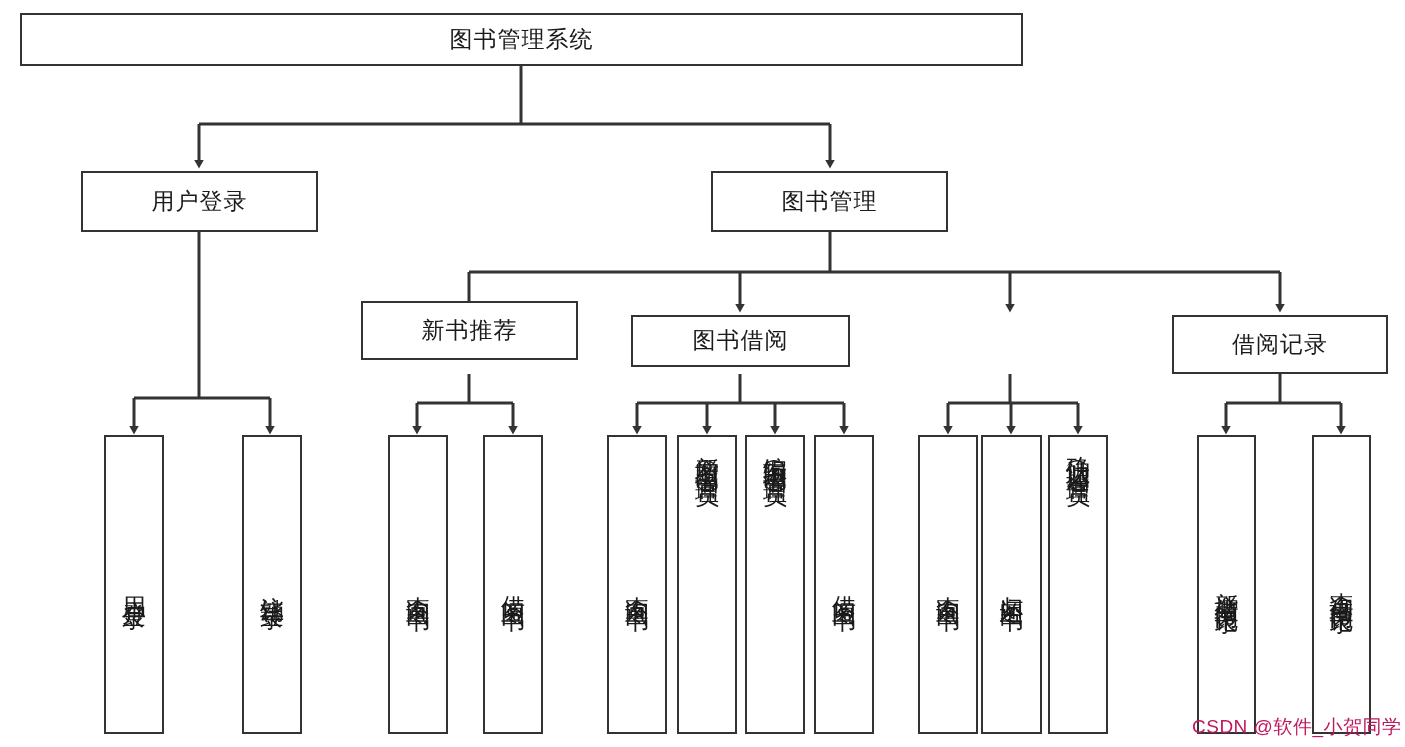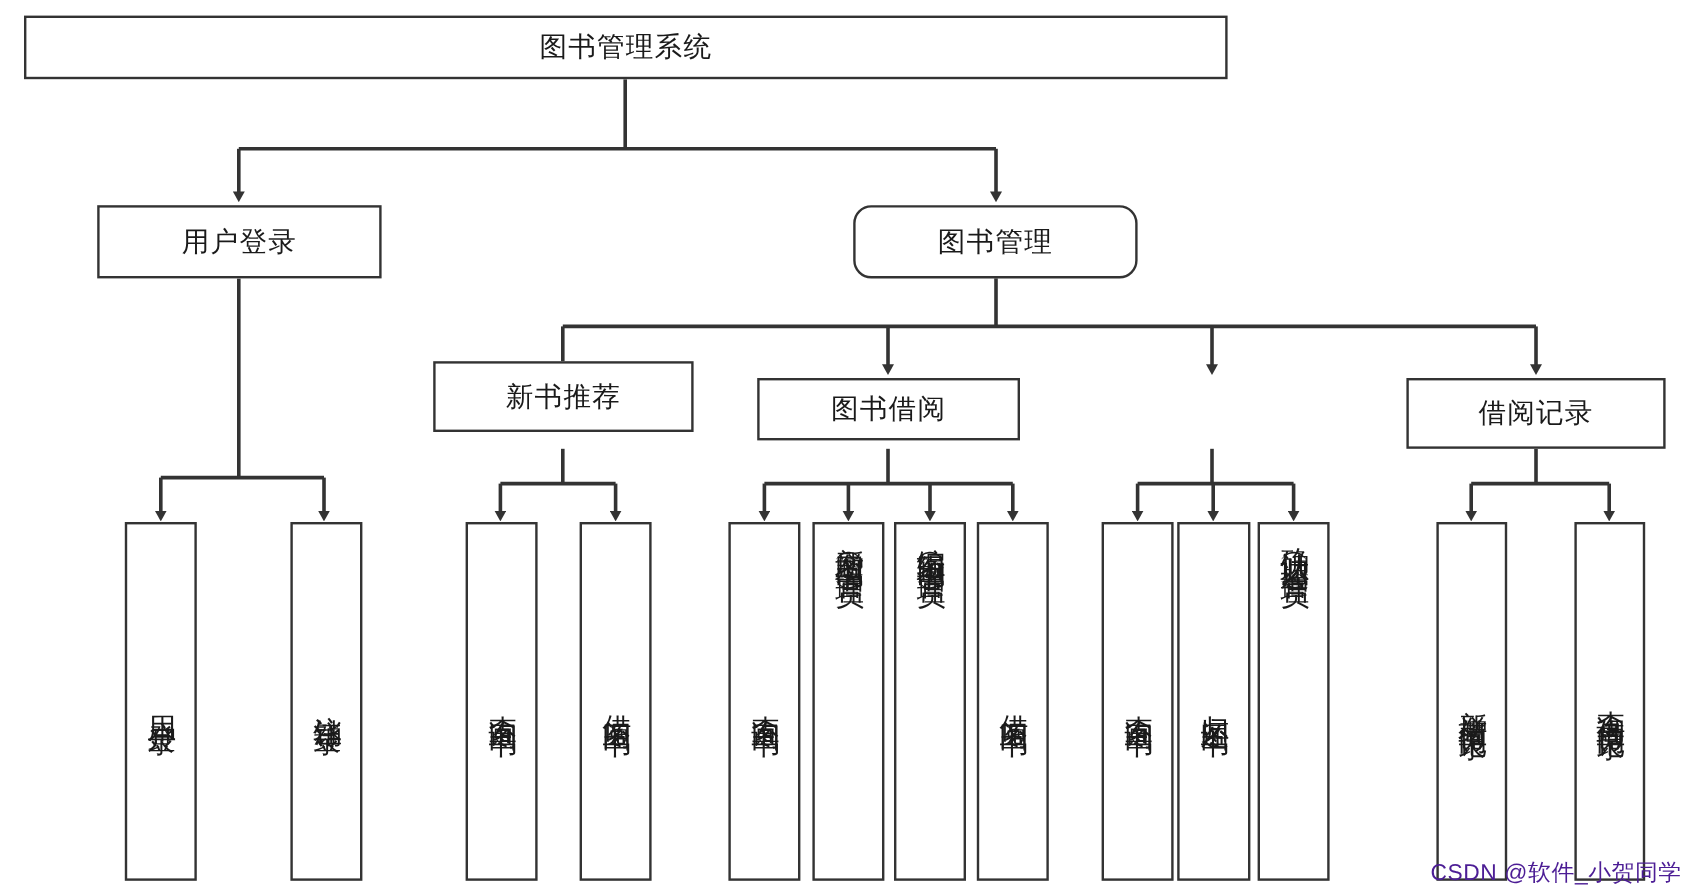--- a/index.html
+++ b/index.html
@@ -57,21 +57,21 @@
     line-height: 1;
     white-space: nowrap;
     text-align: center;
   }
   .node-box.leaf.align-top .node-label-v {
     align-self: flex-start;
   }
   .watermark {
     position: absolute;
     font-size: 19px;
-    color: #4c1d95;
+    color: #be185d;
     white-space: nowrap;
     letter-spacing: 0.5px;
   }
 </style>
 </head>
 <body>
 
 <div id="diagram-root">
 
   <svg class="diagram-canvas" viewBox="0 0 1405 747">
@@ -124,21 +124,21 @@
     </g>
   </svg>
 
   <div class="node-box" style="left:20px; top:13px; width:1003px; height:53px;">
     <span class="node-label-h">图书管理系统</span>
   </div>
 
   <div class="node-box" style="left:81px; top:171px; width:237px; height:61px;">
     <span class="node-label-h">用户登录</span>
   </div>
-  <div class="node-box" style="left:711px; top:171px; width:237px; height:61px;border-radius:15px;">
+  <div class="node-box" style="left:711px; top:171px; width:237px; height:61px;">
     <span class="node-label-h">图书管理</span>
   </div>
 
   <div class="node-box" style="left:361px; top:301px; width:217px; height:59px;">
     <span class="node-label-h">新书推荐</span>
   </div>
   <div class="node-box" style="left:631px; top:315px; width:219px; height:52px;">
     <span class="node-label-h">图书借阅</span>
   </div>
   <div class="node-box" style="left:1172px; top:315px; width:216px; height:59px;">

